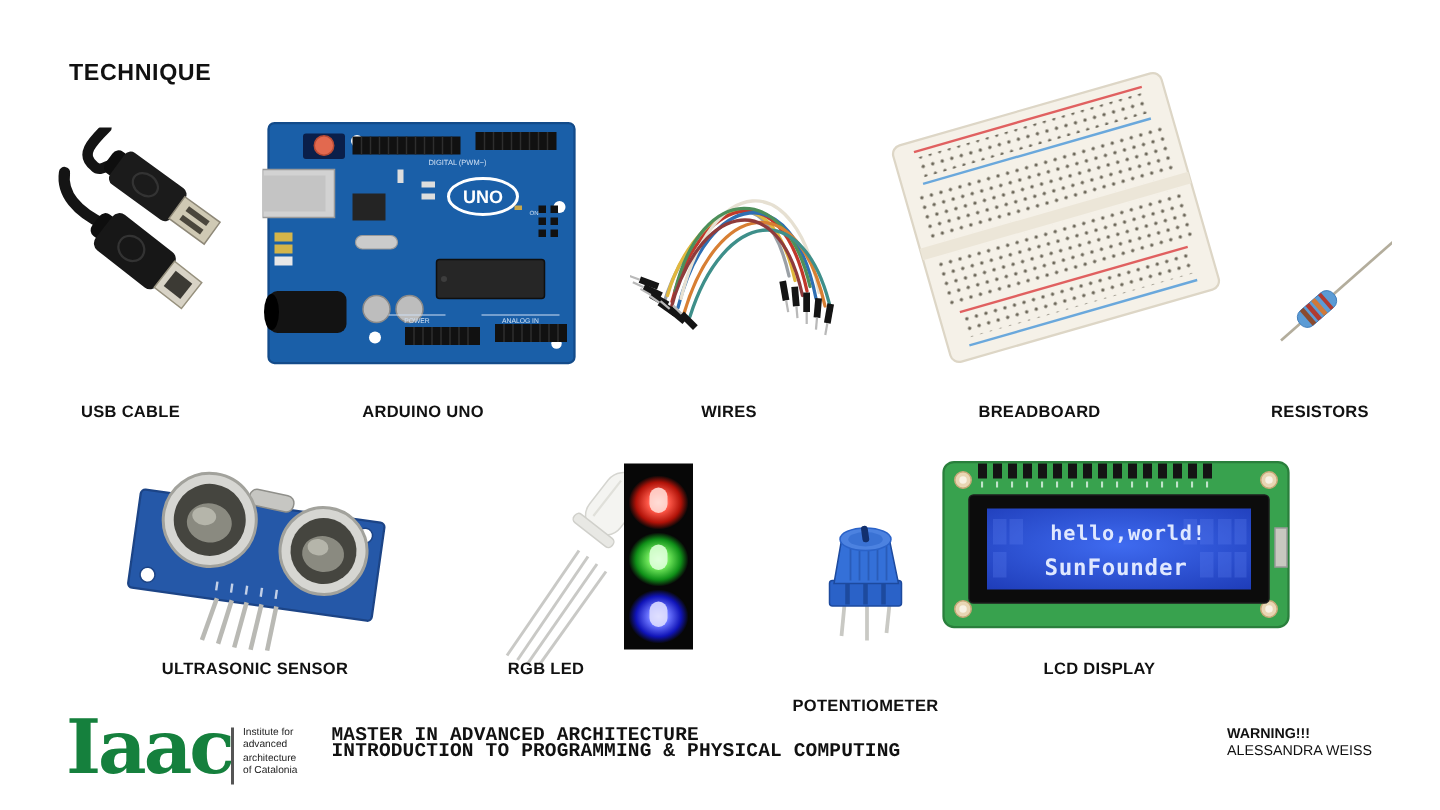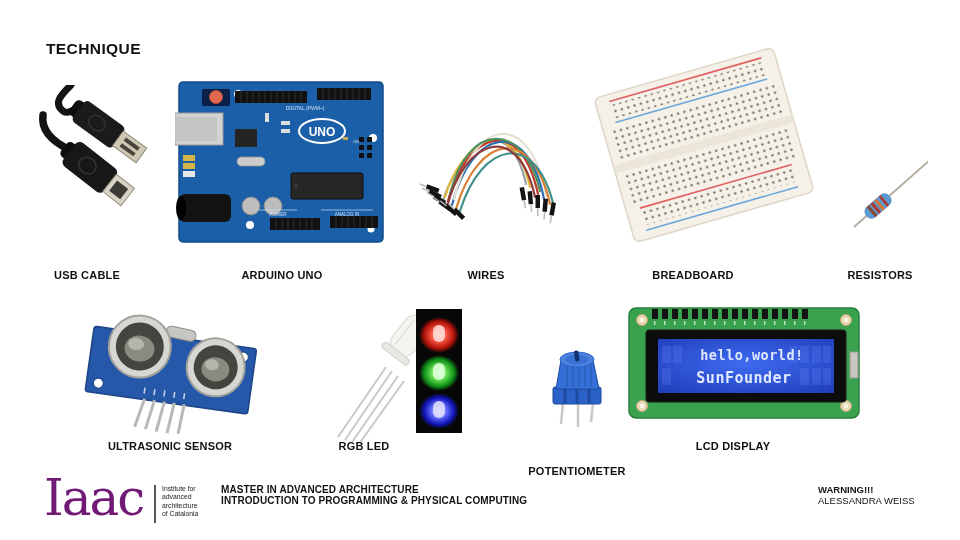--- a/index.html
+++ b/index.html
@@ -3,26 +3,26 @@
 <meta charset="utf-8">
 <style>
   html,body{margin:0;padding:0;background:#fff;}
   .slide{position:relative;width:928px;height:540px;background:#ffffff;overflow:hidden;
          font-family:"Liberation Sans",sans-serif;color:#111;margin-top:11px;}
   .title{position:absolute;left:46px;top:29px;font-size:15.5px;font-weight:bold;letter-spacing:.4px;}
   .fig{position:absolute;}
   .lbl{position:absolute;transform:translateX(-50%);font-size:11px;font-weight:bold;
        letter-spacing:.2px;white-space:nowrap;color:#111;}
   .footer-logo-text{position:absolute;left:44px;top:462px;font-family:"DejaVu Serif",serif;
-       font-weight:normal;font-size:50px;line-height:50px;letter-spacing:-2px;color:#701a75;}
+       font-weight:bold;font-size:50px;line-height:50px;letter-spacing:-2px;color:#15803d;}
   .footer-logo-divider{position:absolute;left:154px;top:474px;width:1.5px;height:38px;background:#555;}
   .footer-logo-tagline{position:absolute;left:162px;top:474px;font-size:6.8px;line-height:8.4px;
        color:#222;font-weight:500;}
-  .footer-course{position:absolute;left:221px;top:473px;font-size:10px;line-height:11.3px;
-       font-weight:bold;letter-spacing:.1px;}
+  .footer-course{position:absolute;left:221px;top:473px;font-size:13px;line-height:11.3px;
+       font-weight:bold;letter-spacing:.1px;font-family:Liberation Mono, monospace;}
   .footer-warning{position:absolute;left:818px;top:473px;font-size:9.5px;line-height:11.3px;}
   .footer-warning .w1{font-weight:bold;}
 </style>
 </head>
 <body>
 
 <div class="slide">
 
   <div class="title">TECHNIQUE</div>
 

